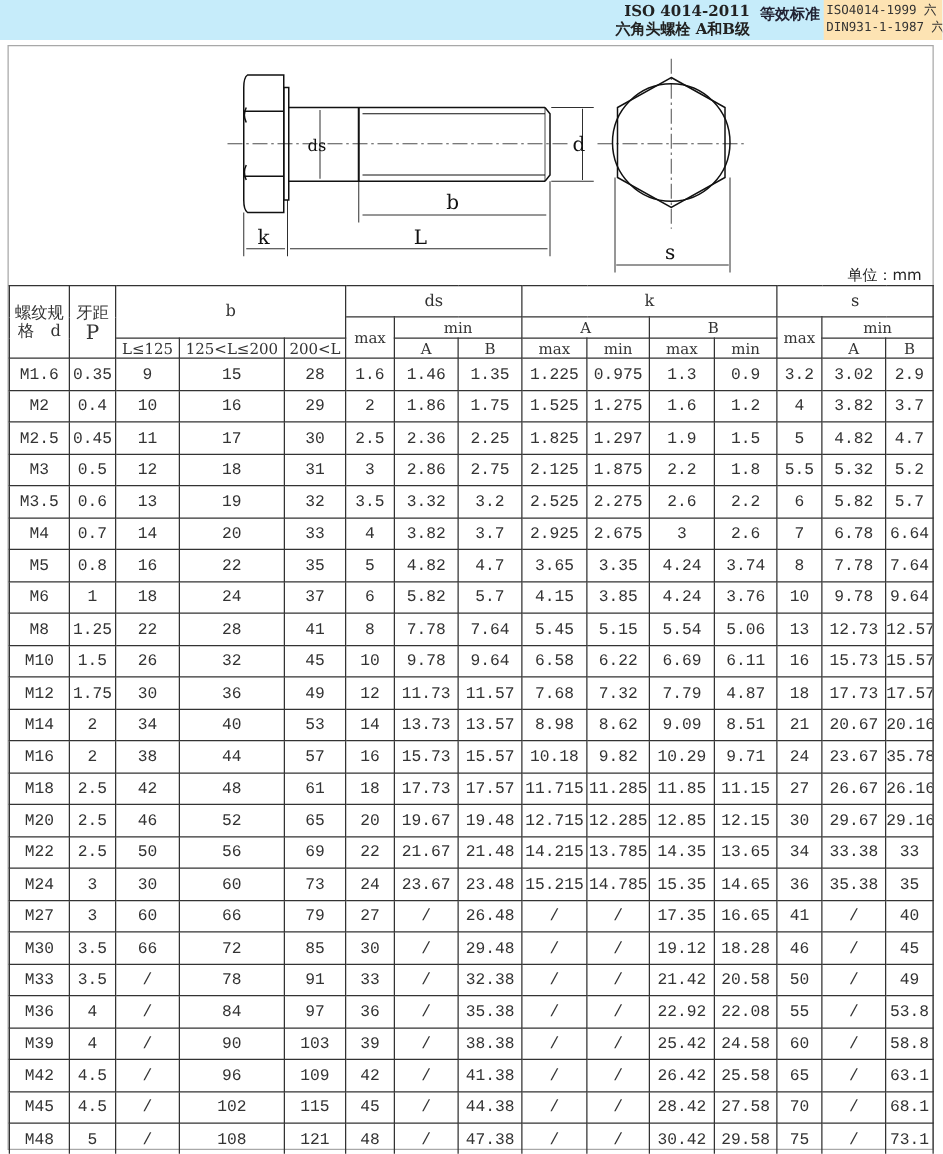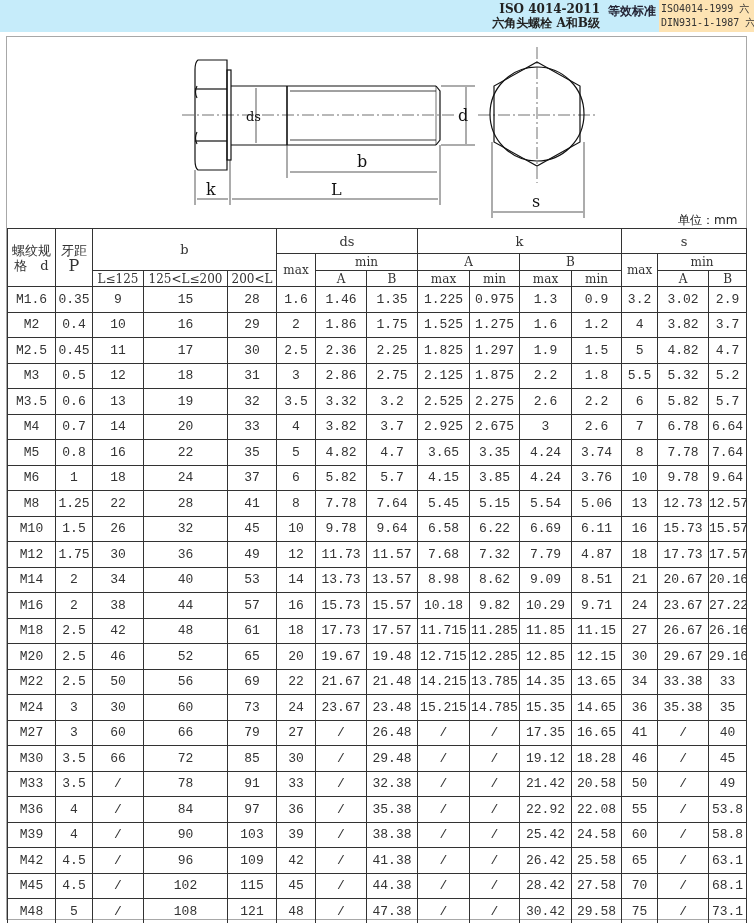--- a/index.html
+++ b/index.html
@@ -370,21 +370,21 @@
         <td>57</td>
         <td>16</td>
         <td>15.73</td>
         <td>15.57</td>
         <td>10.18</td>
         <td>9.82</td>
         <td>10.29</td>
         <td>9.71</td>
         <td>24</td>
         <td>23.67</td>
-        <td>27.22</td>
+        <td>35.78</td>
       </tr>
       <tr class="drow">
         <td>M18</td>
         <td>2.5</td>
         <td>42</td>
         <td>48</td>
         <td>61</td>
         <td>18</td>
         <td>17.73</td>
         <td>17.57</td>

